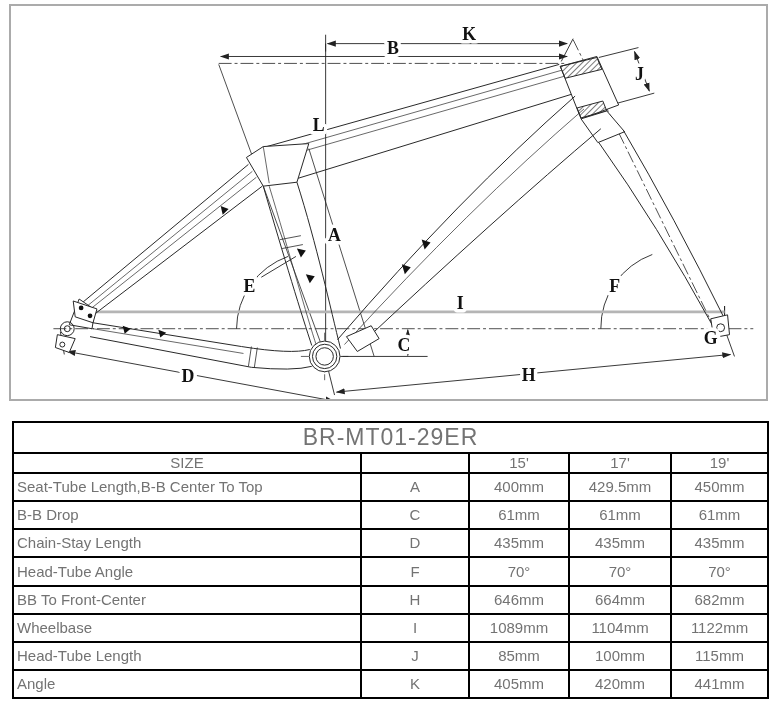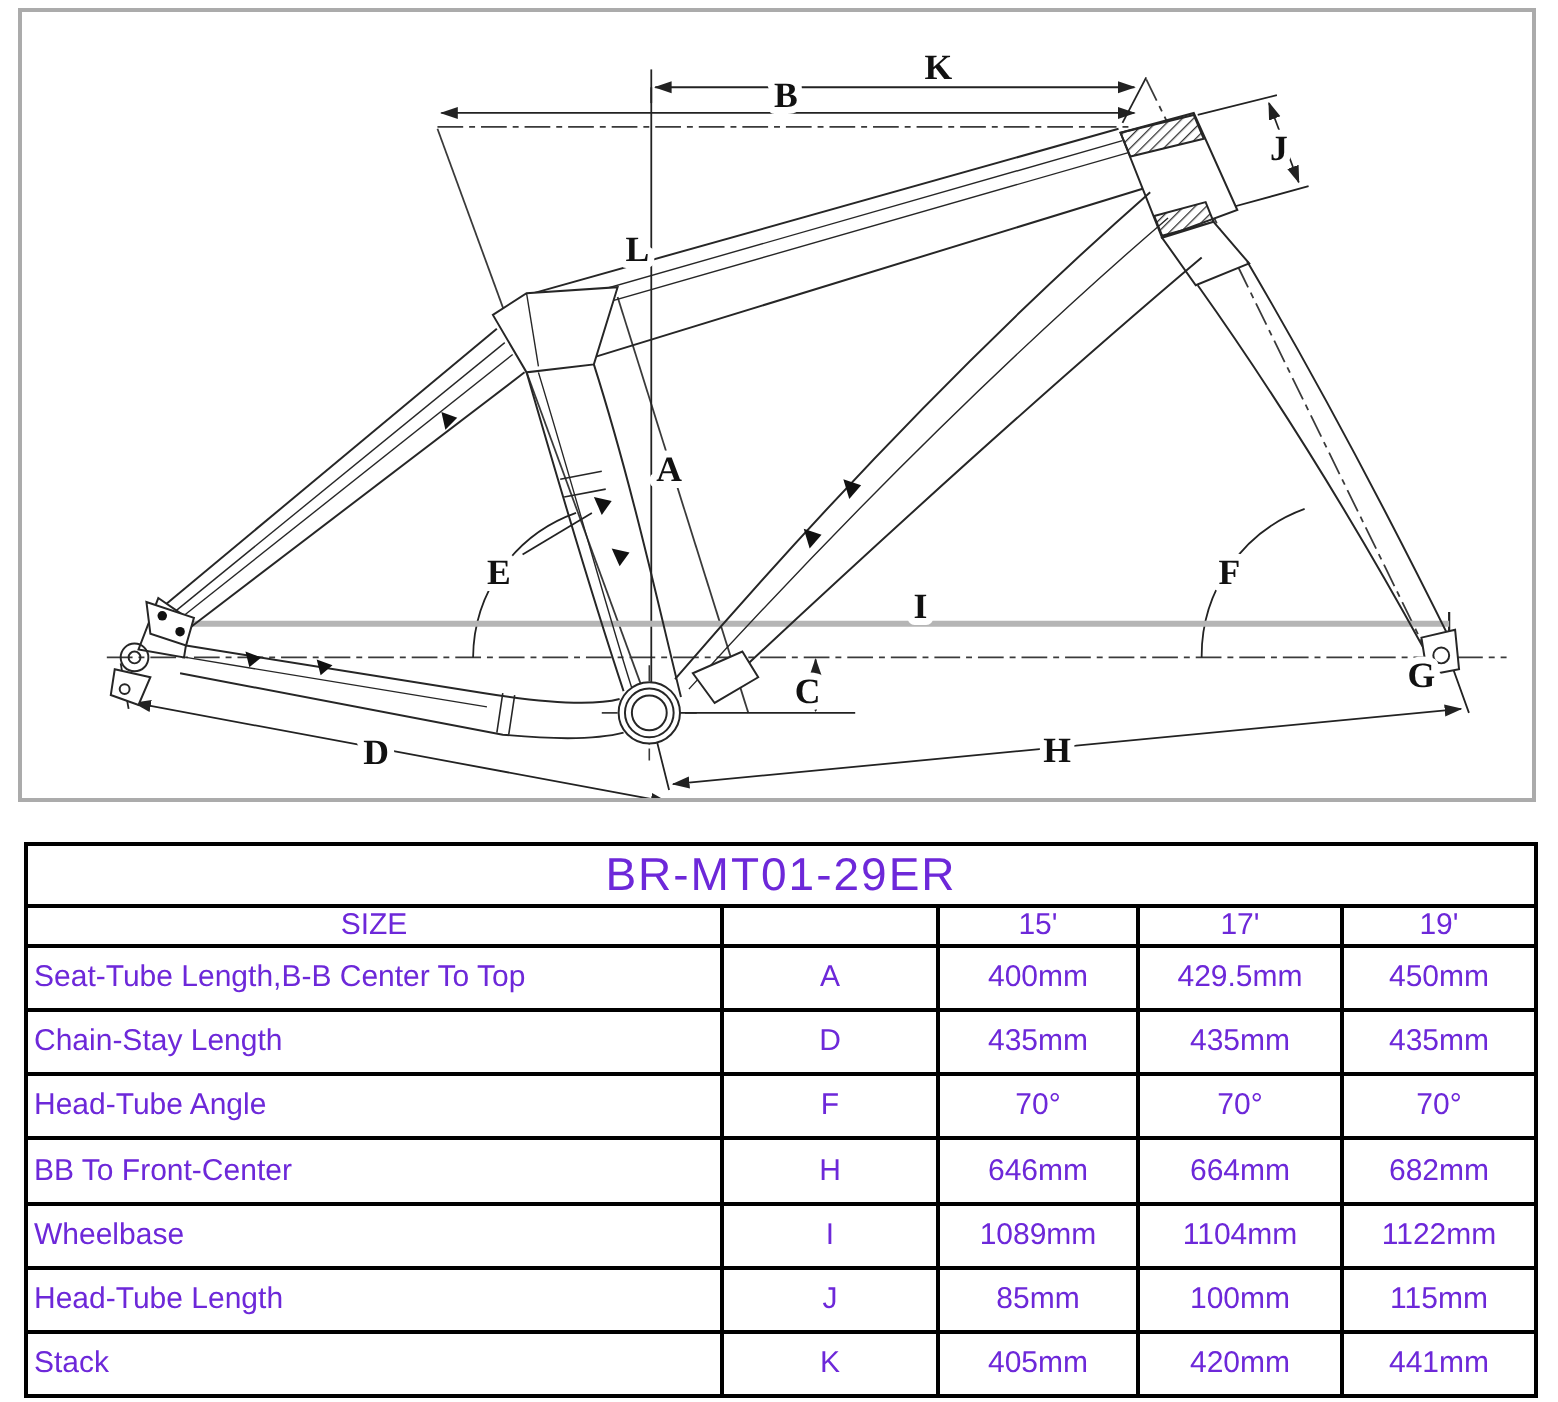--- a/index.html
+++ b/index.html
@@ -13,21 +13,21 @@
 
   .dim-letter{
     font-family:"Liberation Serif",serif;font-weight:bold;font-size:18px;fill:#111;
     paint-order:stroke;stroke:#ffffff;stroke-width:7px;stroke-linejoin:round;
     text-anchor:middle;
   }
 
   .spec-table{
     position:absolute;left:12px;top:421px;width:757px;height:278px;
     border-collapse:collapse;table-layout:fixed;
-    font-family:"Liberation Sans",sans-serif;color:#6d28d9;
+    font-family:"Liberation Sans",sans-serif;color:#737373;
   }
   .spec-table td{
     border:2px solid #000;padding:0 0 0 3px;font-size:15px;line-height:1.05;
     white-space:nowrap;overflow:hidden;
   }
   .spec-table td.c{text-align:center;padding:0;margin-left:48px;}
   .spec-table tr.title-row td{
     font-size:23px;letter-spacing:1px;text-align:center;height:29px;padding:0;
   }
   .spec-table tr.size-row td{height:18px;}
@@ -215,20 +215,27 @@
       <td class="c">19'</td>
     </tr>
     <tr>
       <td>Seat-Tube Length,B-B Center To Top</td>
       <td class="c">A</td>
       <td class="c">400mm</td>
       <td class="c">429.5mm</td>
       <td class="c">450mm</td>
     </tr>
     <tr>
+      <td>B-B Drop</td>
+      <td class="c">C</td>
+      <td class="c">61mm</td>
+      <td class="c">61mm</td>
+      <td class="c">61mm</td>
+    </tr>
+    <tr>
       <td>Chain-Stay Length</td>
       <td class="c">D</td>
       <td class="c">435mm</td>
       <td class="c">435mm</td>
       <td class="c">435mm</td>
     </tr>
     <tr>
       <td>Head-Tube Angle</td>
       <td class="c">F</td>
       <td class="c">70°</td>
@@ -250,20 +257,20 @@
       <td class="c">1122mm</td>
     </tr>
     <tr>
       <td>Head-Tube Length</td>
       <td class="c">J</td>
       <td class="c">85mm</td>
       <td class="c">100mm</td>
       <td class="c">115mm</td>
     </tr>
     <tr>
-      <td>Stack</td>
+      <td>Angle</td>
       <td class="c">K</td>
       <td class="c">405mm</td>
       <td class="c">420mm</td>
       <td class="c">441mm</td>
     </tr>
   </tbody>
 </table>
 
 </body></html>

